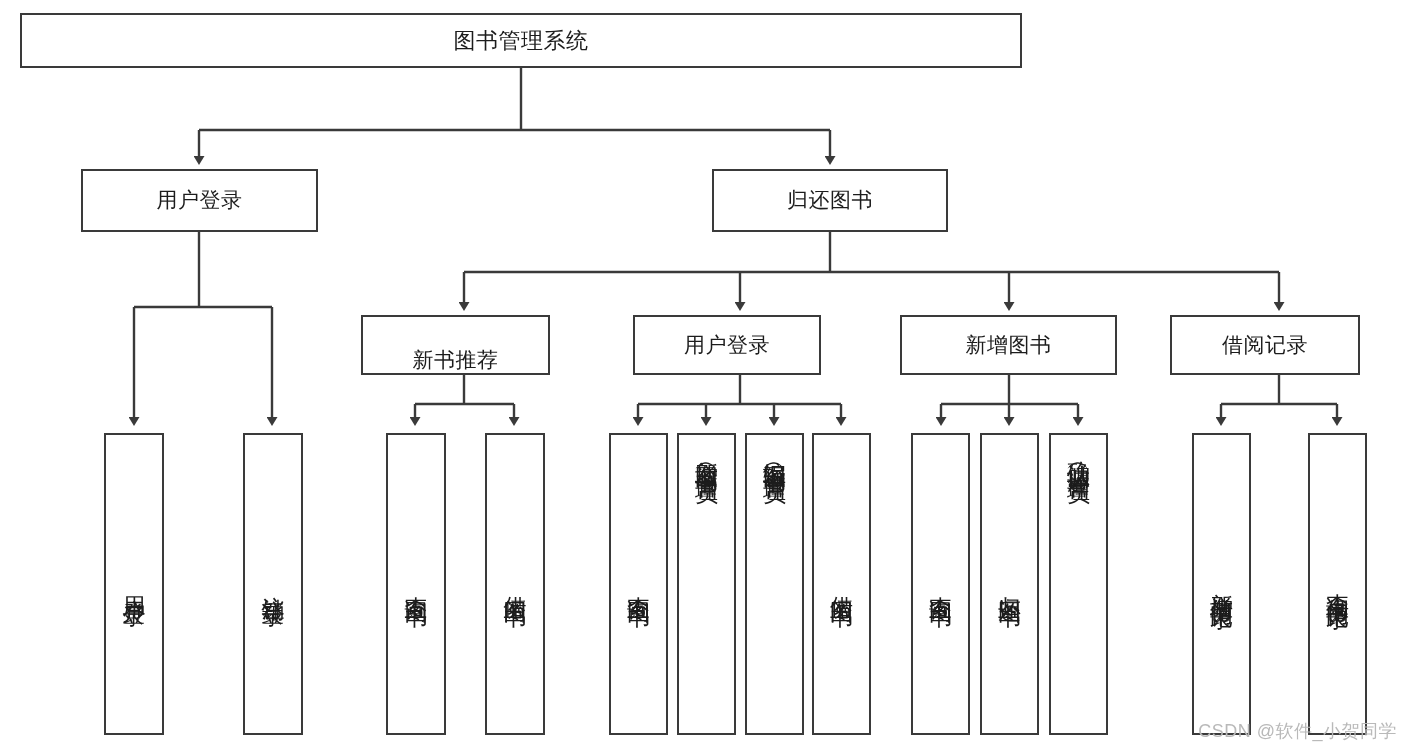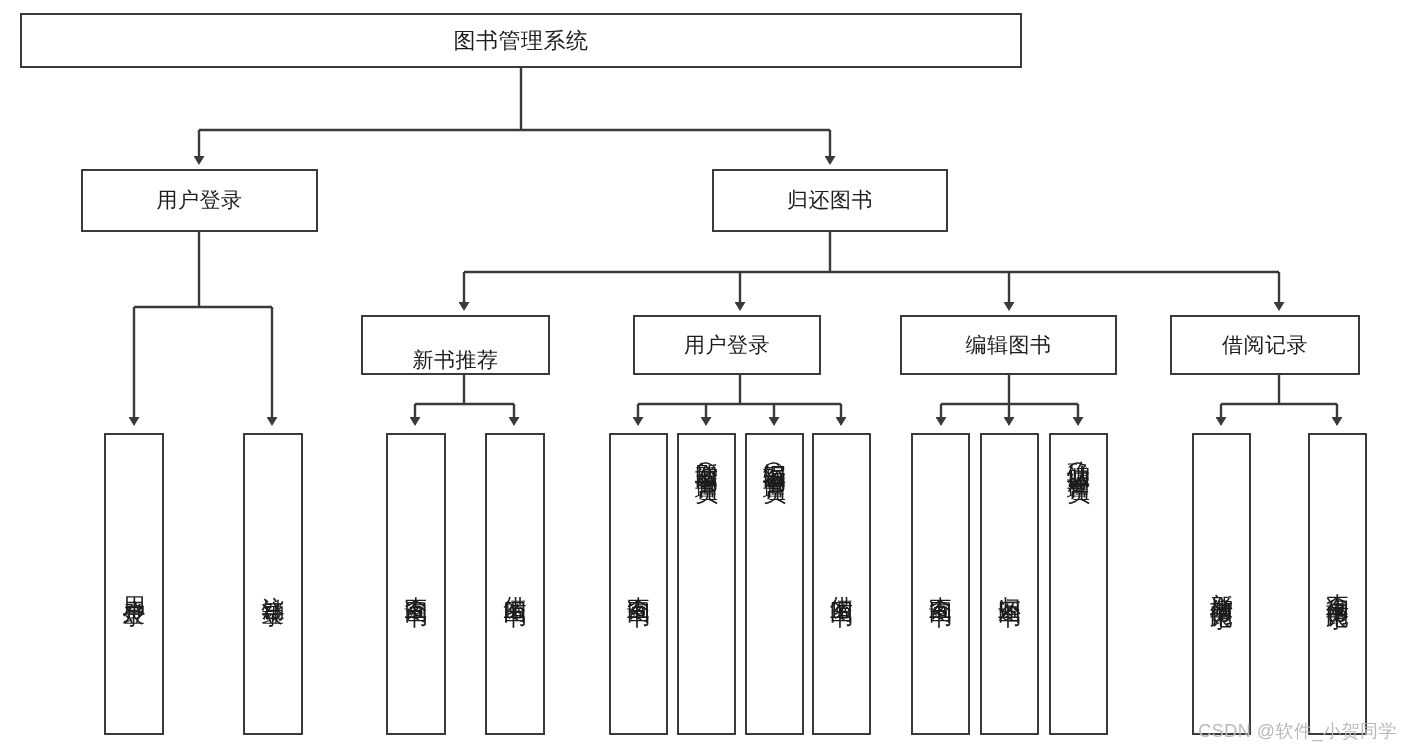--- a/index.html
+++ b/index.html
@@ -141,21 +141,21 @@
     <span class="node-label">归还图书</span>
   </div>
 
   <div class="node horizontal" style="left:361px; top:315px; width:189px; height:60px;align-items:flex-end;">
     <span class="node-label">新书推荐</span>
   </div>
   <div class="node horizontal" style="left:633px; top:315px; width:188px; height:60px;">
     <span class="node-label">用户登录</span>
   </div>
   <div class="node horizontal" style="left:900px; top:315px; width:217px; height:60px;">
-    <span class="node-label">编辑图书</span>
+    <span class="node-label">新增图书</span>
   </div>
   <div class="node horizontal" style="left:1170px; top:315px; width:190px; height:60px;">
     <span class="node-label">借阅记录</span>
   </div>
 
   <div class="node vertical leaf-tall" style="left:104px; top:433px; width:60px; height:302px;">
     <span class="node-label">用户登录</span>
   </div>
   <div class="node vertical leaf-tall" style="left:243px; top:433px; width:60px; height:302px;">
     <span class="node-label">注销登录</span>

